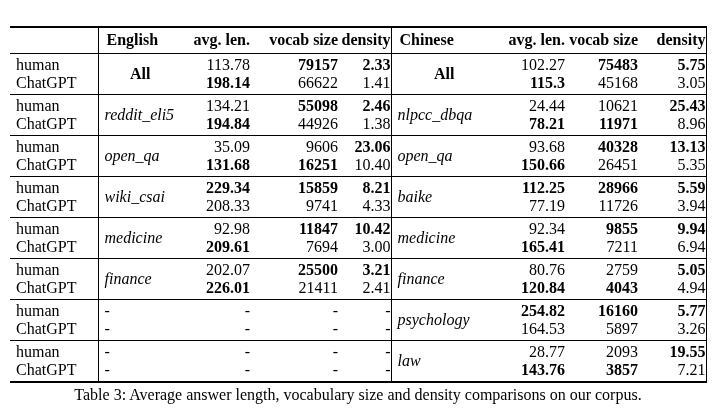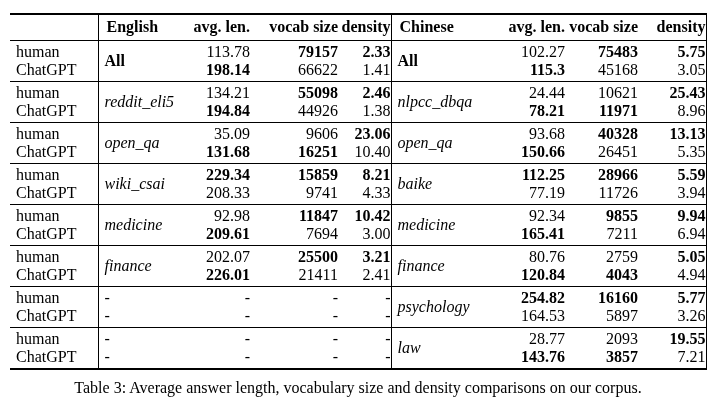--- a/index.html
+++ b/index.html
@@ -2,21 +2,21 @@
 <html><head>
 <meta charset="utf-8">
 <style>
   html, body {
     margin: 0; padding: 0;
     width: 712px; height: 410px;
     background: #ffffff;
     color: #000000;
     font-family: "Liberation Serif", "DejaVu Serif", serif;
   }
-  .page { padding: 13px 0 0 10px; }
+  .page { padding: 26px 0 0 10px; }
 
   table.paper-table {
     border-collapse: collapse;
     table-layout: fixed;
     width: 696px;
     border-top: 2.5px solid #000;
     border-bottom: 2.5px solid #000;
     border-right: 1.2px solid #000;
   }
   col.c1 { width: 88px; }
@@ -44,29 +44,29 @@
     white-space: nowrap;
     overflow: hidden;
   }
   .line { line-height: 18px; }
   .c-label, .c-name { text-align: left; padding-left: 6px; }
   th.c-name { text-align: left; padding-left: 8px; }
   .c-num { text-align: right; }
   .b-left { border-left: 1.2px solid #000; }
 
   [data-bold="true"]   { font-weight: bold; }
-  [data-style="bold"]  { font-weight: bold; }
+  [data-style="bold"]  { font-weight: bold; text-align: center; }
   [data-style="italic"]{ font-style: italic; }
   .c-name .line:empty  { display: none; }
 
   .caption {
     width: 696px;
     text-align: center;
     font-size: 16px;
-    margin-top: 9px;
+    margin-top: 3px;
   }
 </style>
 </head>
 <body>
 
 <div class="page">
 
   <table class="paper-table">
     <colgroup>
       <col class="c1">

